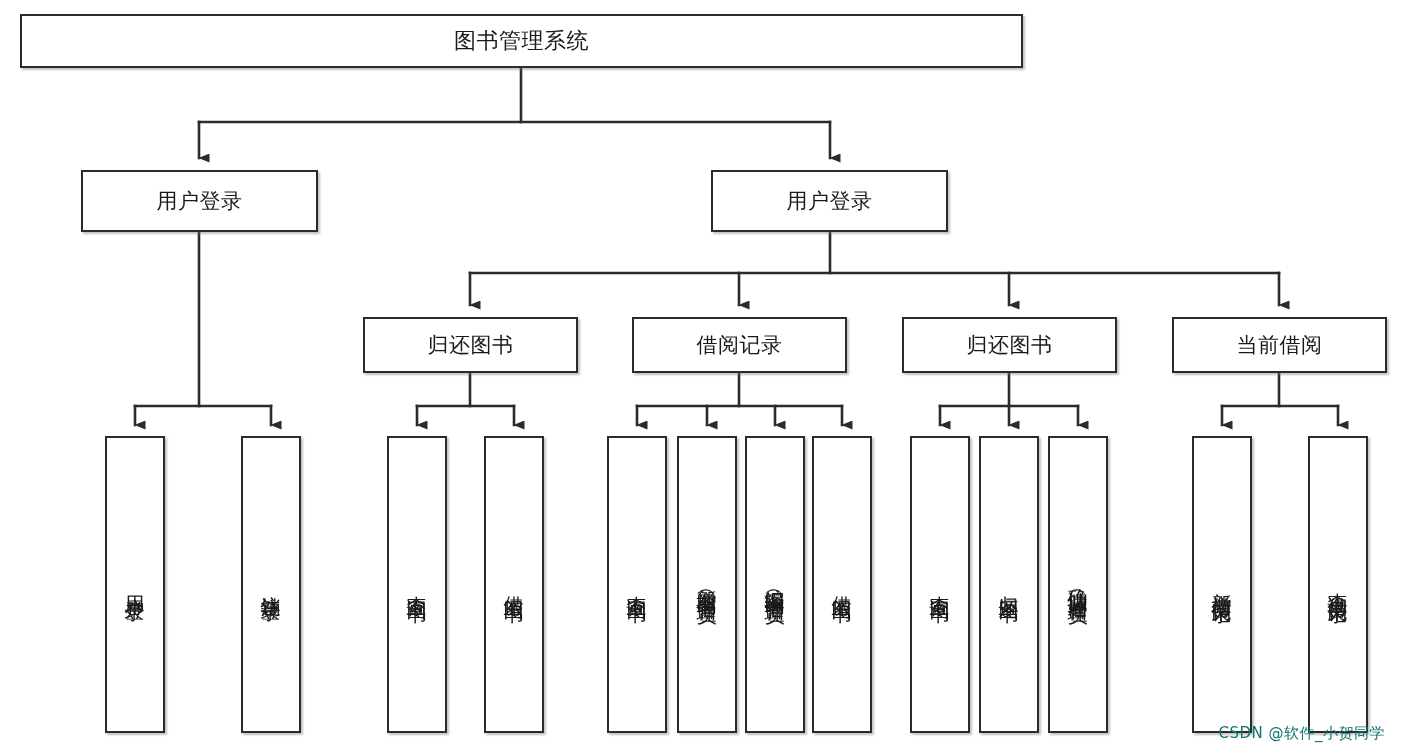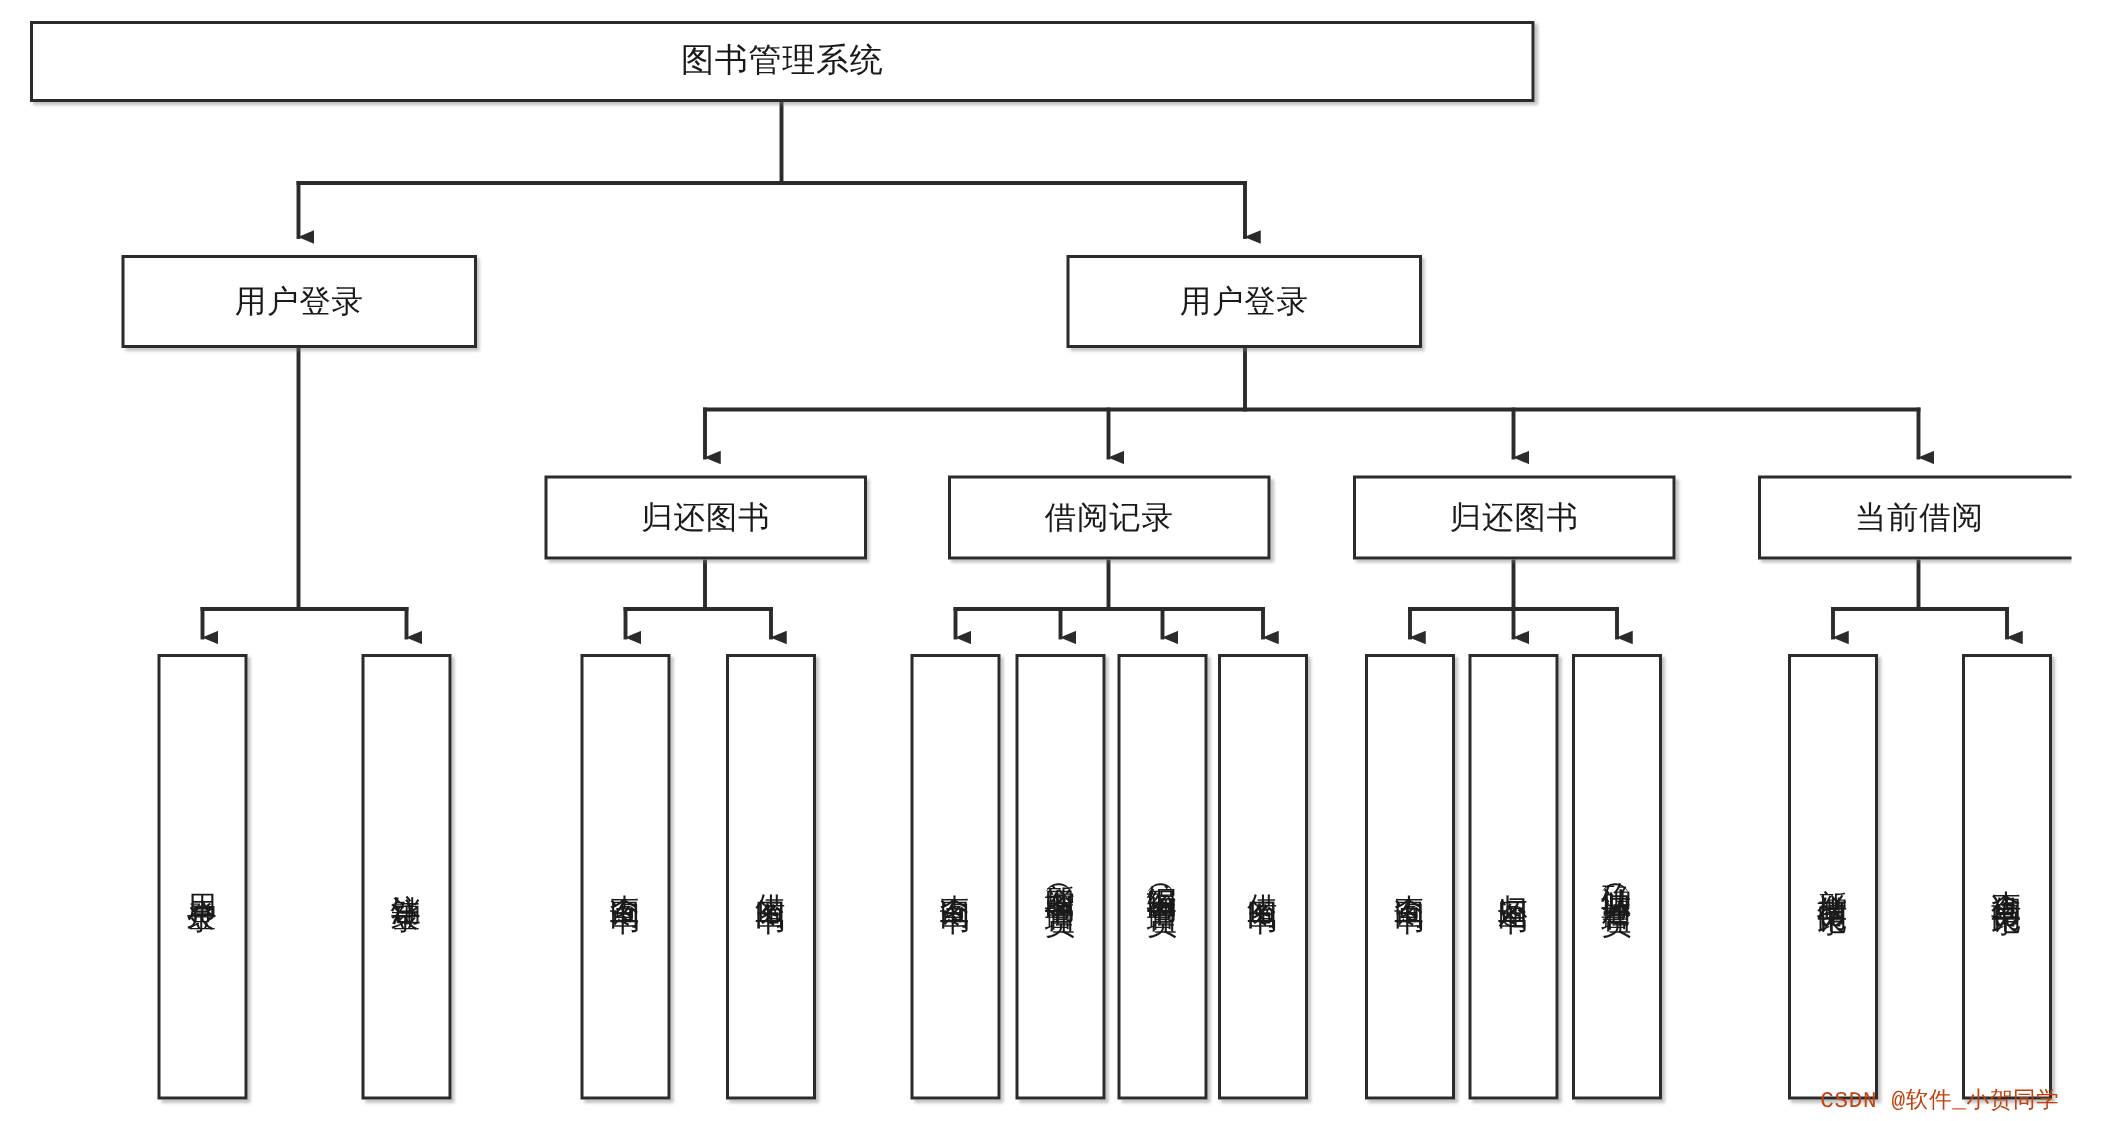--- a/index.html
+++ b/index.html
@@ -10,20 +10,21 @@
   }
   body {
     font-family: "DejaVu Sans", "Liberation Sans", sans-serif;
   }
   #canvas-wrap {
     position: relative;
     width: 1381px;
     height: 747px;
     overflow: hidden;
     background: #ffffff;
+    padding-left: 12px;
   }
   #diagram-svg {
     position: absolute;
     left: 0;
     top: 0;
     width: 1405px;
     height: 747px;
   }
   .node-box {
     position: absolute;
@@ -55,25 +56,24 @@
   }
   .node-box.root .node-label { font-size: 22px; }
   .node-box.level2 .node-label { font-size: 21px; }
   .node-box.level3 .node-label { font-size: 21px; }
 
   #watermark {
     position: absolute;
     right: 8px;
     bottom: 4px;
     font-size: 15px;
-    color: #c2410c;
+    color: #0f766e;
     letter-spacing: 0.5px;
     white-space: nowrap;
     user-select: none;
-    font-family: Liberation Mono, monospace;
   }
 </style>
 </head>
 <body>
 
 <div id="canvas-wrap">
 
   <svg id="diagram-svg" viewBox="0 0 1405 747" xmlns="http://www.w3.org/2000/svg">
     <defs>
       <marker id="arrowhead" markerWidth="9" markerHeight="11" refX="4.5" refY="10.5" orient="auto" markerUnits="userSpaceOnUse">

